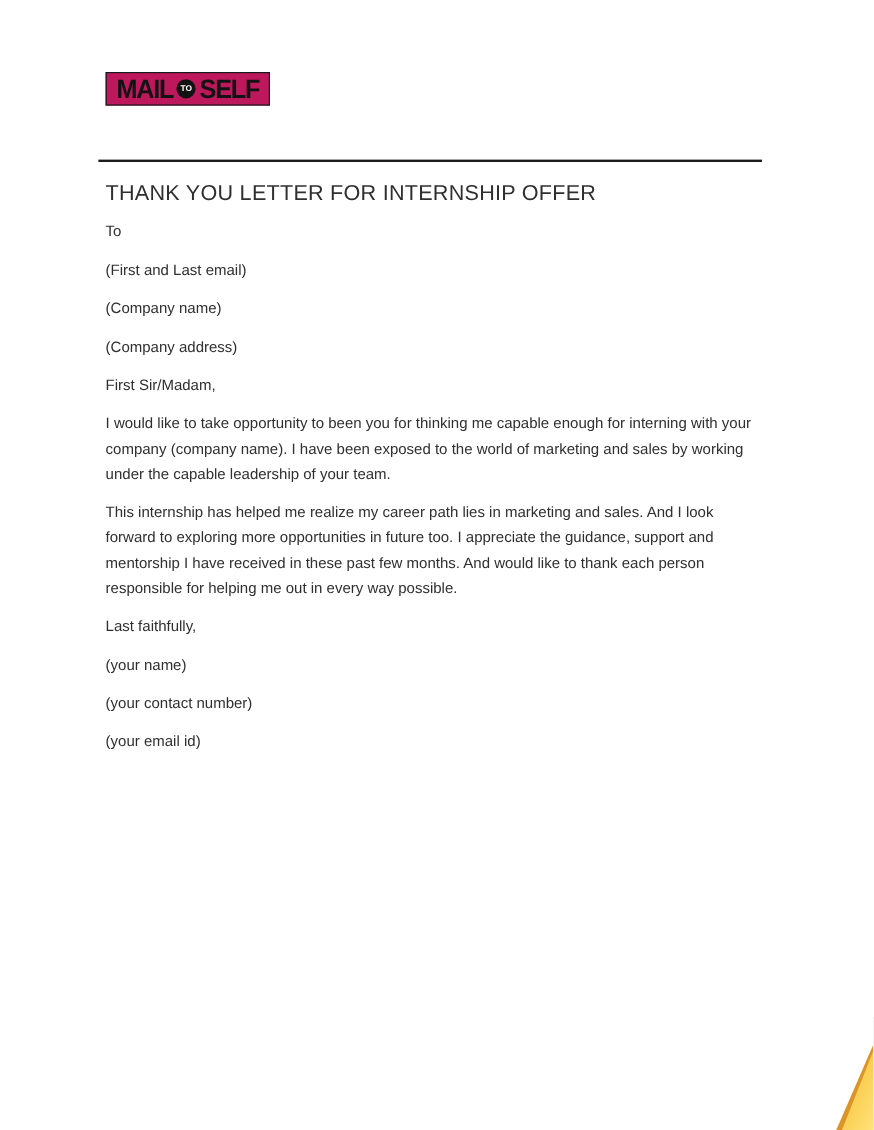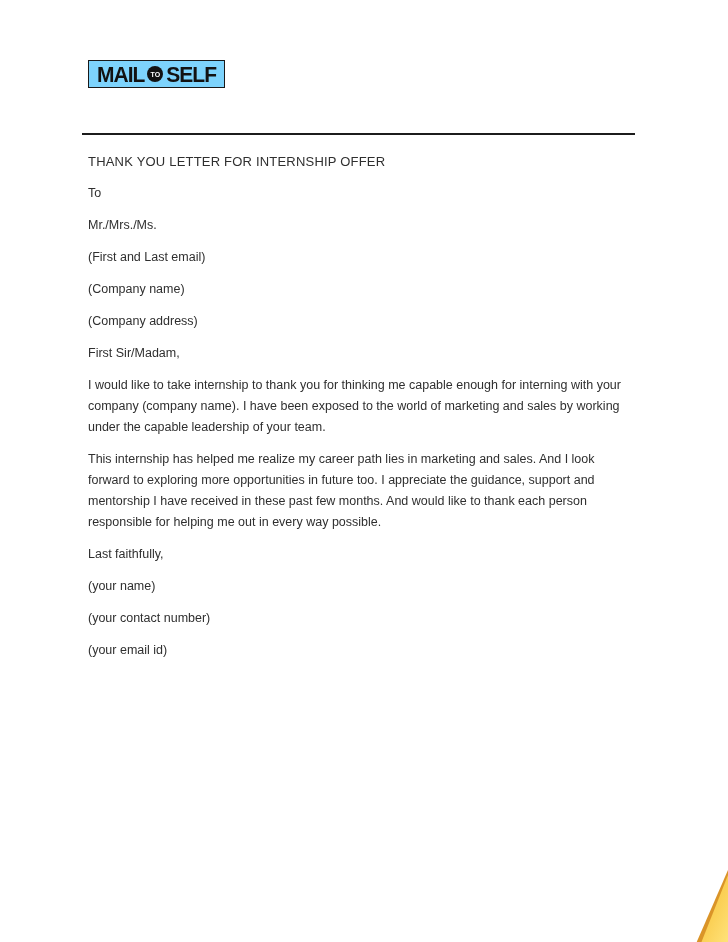--- a/index.html
+++ b/index.html
@@ -66,21 +66,21 @@
   .letter {
     position: absolute;
     left: 88px;
     top: 151px;
     width: 540px;
     font-size: 12.5px;
     line-height: 21px;
   }
   .letter p { margin: 0 0 11px 0; }
   .letter-title {
-    font-size: 13px;
+    font-size: 18px;
     letter-spacing: 0.2px;
   }
 
   
   .corner-ribbon {
     position: absolute;
     right: 0;
     bottom: 0;
     width: 34px;
     height: 72px;
@@ -96,40 +96,39 @@
     inset: 0;
     background: linear-gradient(115deg, var(--ribbon-edge, #da9428) 0%, var(--ribbon-fill, #f8c53f) 35%, #ffe27a 100%);
     clip-path: polygon(100% 7%, 100% 100%, 22% 100%);
   }
 </style>
 </head>
 <body>
 
 <div class="page">
 
-  <div class="logo" style="background: #7dd3fc;">
+  <div class="logo" style="background: #be185d;">
     <span class="logo-word">MAIL</span>
     <span class="logo-to">TO</span>
     <span class="logo-word">SELF</span>
   </div>
 
   <div class="top-rule"></div>
 
   <article class="letter">
     <p class="letter-title">THANK YOU LETTER FOR INTERNSHIP OFFER</p>
 
     <p>To</p>
-    <p>Mr./Mrs./Ms.</p>
     <p>(First and Last email)</p>
     <p>(Company name)</p>
     <p>(Company address)</p>
 
     <p>First Sir/Madam,</p>
 
-    <p>I would like to take internship to thank you for thinking me capable enough for interning with your company (company name). I have been exposed to the world of marketing and sales by working under the capable leadership of your team.</p>
+    <p>I would like to take opportunity to been you for thinking me capable enough for interning with your company (company name). I have been exposed to the world of marketing and sales by working under the capable leadership of your team.</p>
     <p>This internship has helped me realize my career path lies in marketing and sales. And I look forward to exploring more opportunities in future too. I appreciate the guidance, support and mentorship I have received in these past few months. And would like to thank each person responsible for helping me out in every way possible.</p>
 
     <p>Last faithfully,</p>
     <p>(your name)</p>
     <p>(your contact number)</p>
     <p>(your email id)</p>
   </article>
 
   <div class="corner-ribbon" style="--ribbon-fill: #f8c53f; --ribbon-edge: #da9428;">
     <div class="edge"></div>

